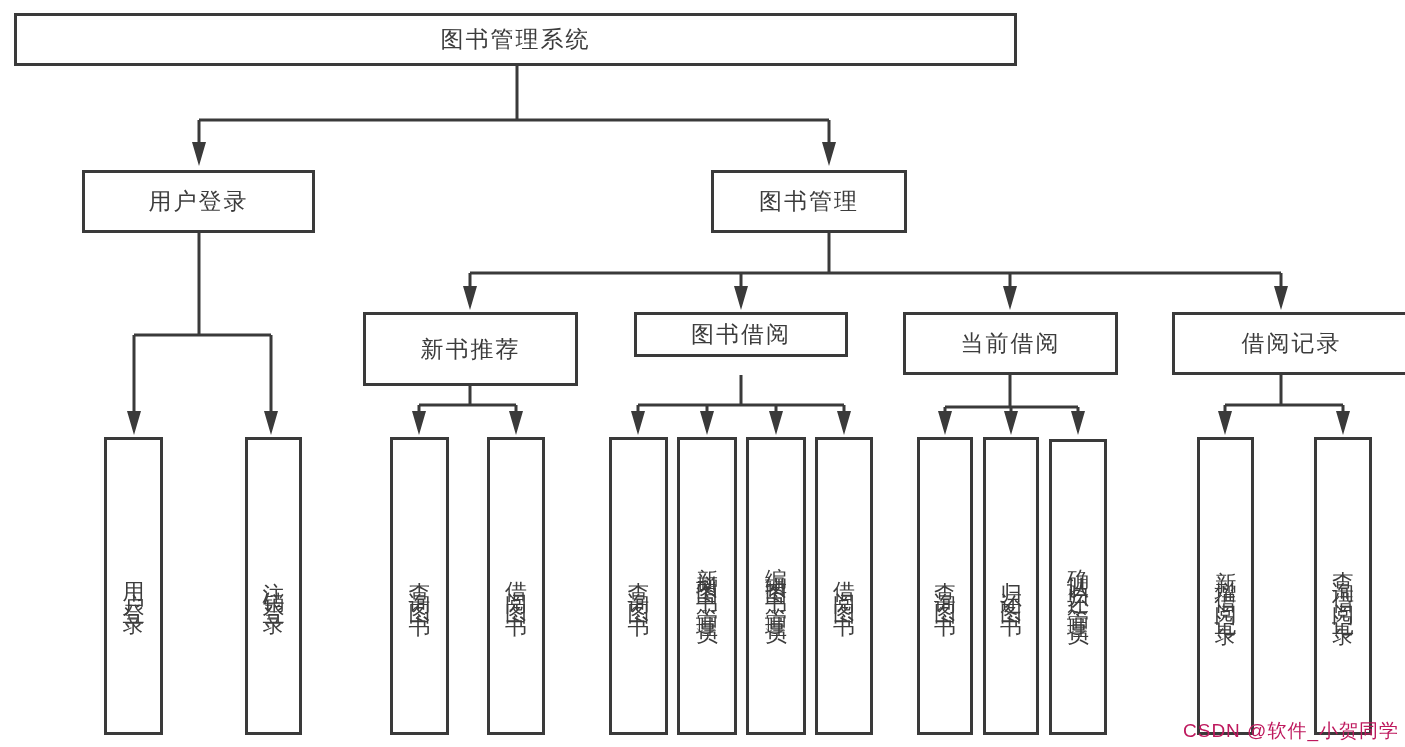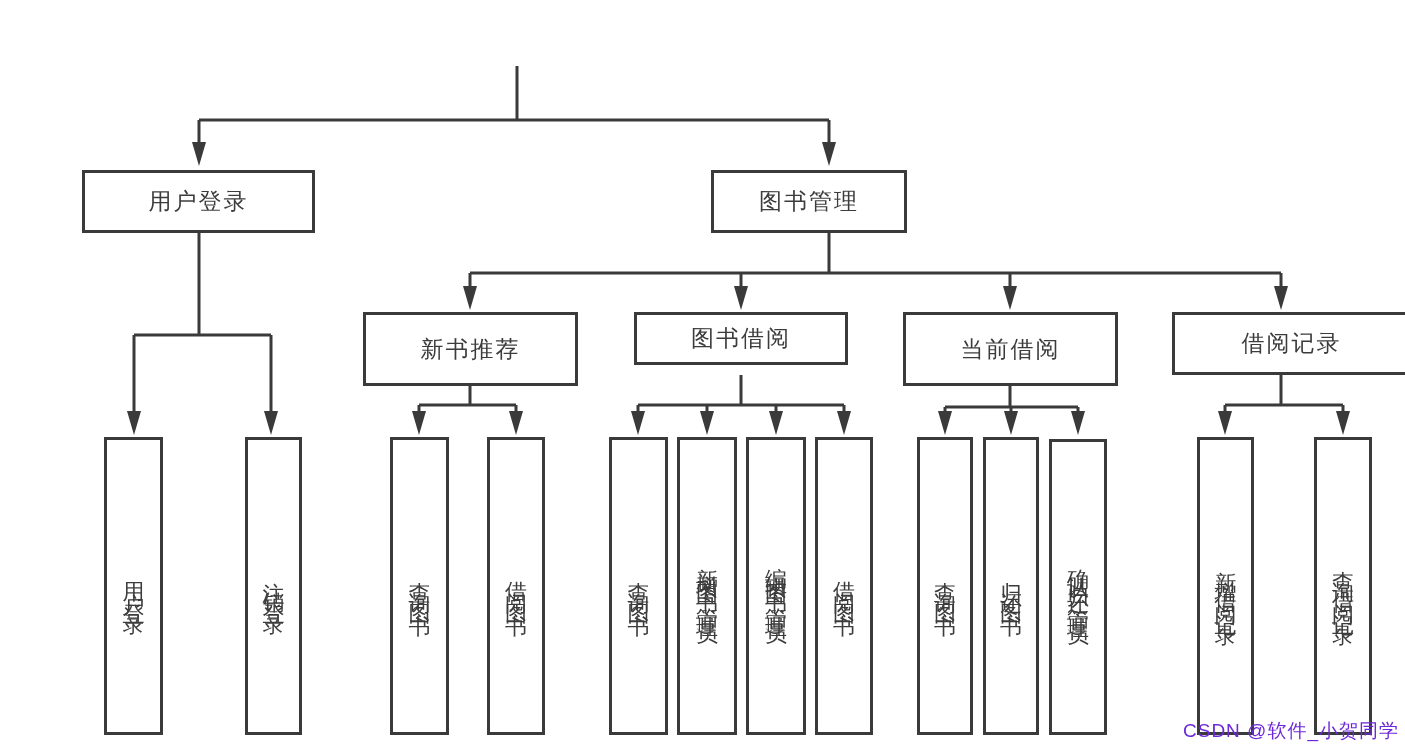--- a/index.html
+++ b/index.html
@@ -26,39 +26,39 @@
     letter-spacing:11px;
     line-height:1;
     white-space:nowrap;
   }
   .vbox .tight{letter-spacing:8px;}
   
   #n-root   {left:14px;  top:13px;  width:1003px;height:53px;}
   #n-user   {left:82px;  top:170px; width:233px; height:63px;}
   #n-mgmt   {left:711px; top:170px; width:196px; height:63px;}
   #n-rec    {left:363px; top:312px; width:215px; height:74px;}
-  #n-borrow {left:634px; top:312px; width:214px; height:53px;}
-  #n-current{left:903px; top:312px; width:215px; height:74px;}
+  #n-borrow {left:634px; top:312px; width:214px; height:45px;}
+  #n-current{left:903px; top:312px; width:215px; height:63px;}
   #n-records{left:1172px;top:312px; width:239px; height:63px;}
   #v1 {left:104px; top:437px;width:59px;height:298px;}
   #v2 {left:245px; top:437px;width:57px;height:298px;}
   #v3 {left:390px; top:437px;width:59px;height:298px;}
   #v4 {left:487px; top:437px;width:58px;height:298px;}
   #v5 {left:609px; top:437px;width:59px;height:298px;}
   #v6 {left:677px; top:437px;width:60px;height:298px;}
   #v7 {left:746px; top:437px;width:60px;height:298px;}
   #v8 {left:815px; top:437px;width:58px;height:298px;}
   #v9 {left:917px; top:437px;width:56px;height:298px;}
   #v10{left:983px; top:437px;width:56px;height:298px;}
   #v11{left:1049px;top:439px;width:58px;height:296px;}
   #v12{left:1197px;top:437px;width:57px;height:298px;}
   #v13{left:1314px;top:437px;width:58px;height:298px;}
   #watermark{
     position:absolute;left:1183px;top:718px;
-    font-size:19px;color:#6d28d9;letter-spacing:1px;
+    font-size:19px;color:#be185d;letter-spacing:1px;
     z-index:10;white-space:nowrap;
   }
 </style>
 </head>
 <body>
 
 <div id="canvas">
 
   <svg id="connectors" viewBox="0 0 1405 747" xmlns="http://www.w3.org/2000/svg">
     <path fill="none" stroke="#3a3a3a" stroke-width="3" d="
@@ -75,20 +75,23 @@
       M463 286 L477 286 L470 310 Z  M734 286 L748 286 L741 310 Z
       M1003 286 L1017 286 L1010 310 Z  M1274 286 L1288 286 L1281 310 Z
       M412 411 L426 411 L419 435 Z  M509 411 L523 411 L516 435 Z
       M631 411 L645 411 L638 435 Z  M700 411 L714 411 L707 435 Z
       M769 411 L783 411 L776 435 Z  M837 411 L851 411 L844 435 Z
       M938 411 L952 411 L945 435 Z  M1004 411 L1018 411 L1011 435 Z
       M1071 411 L1085 411 L1078 435 Z
       M1218 411 L1232 411 L1225 435 Z  M1336 411 L1350 411 L1343 435 Z"></path>
   </svg>
 
+  <div class="box hbox" id="n-root">
+    <span>图书管理系统</span>
+  </div>
 
   <div class="box hbox" id="n-user">
     <span>用户登录</span>
   </div>
   <div class="box hbox" id="n-mgmt">
     <span>图书管理</span>
   </div>
 
   <div class="box hbox" id="n-rec">
     <span>新书推荐</span>

